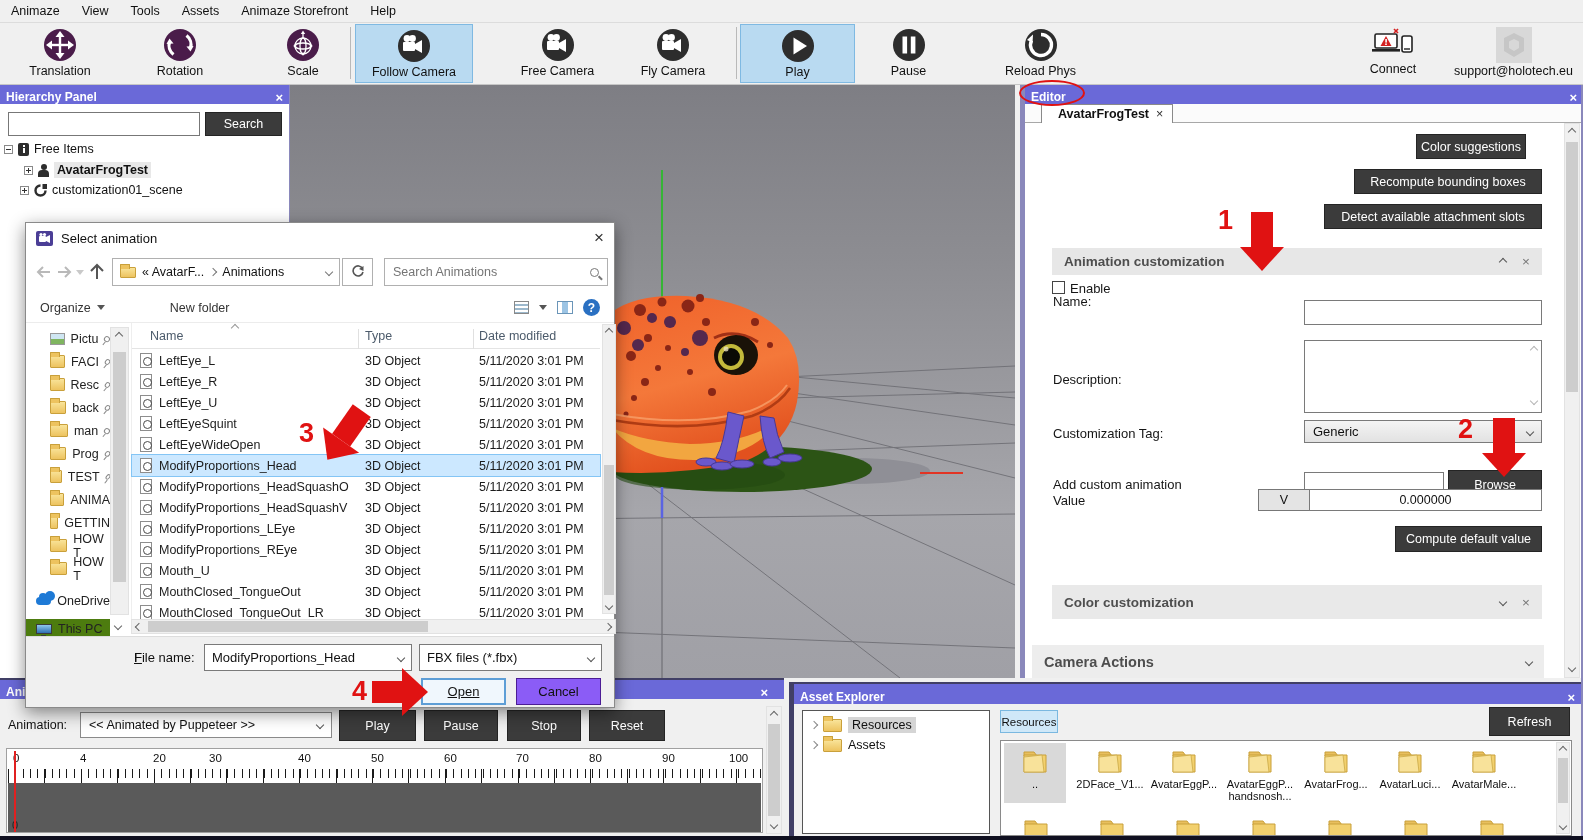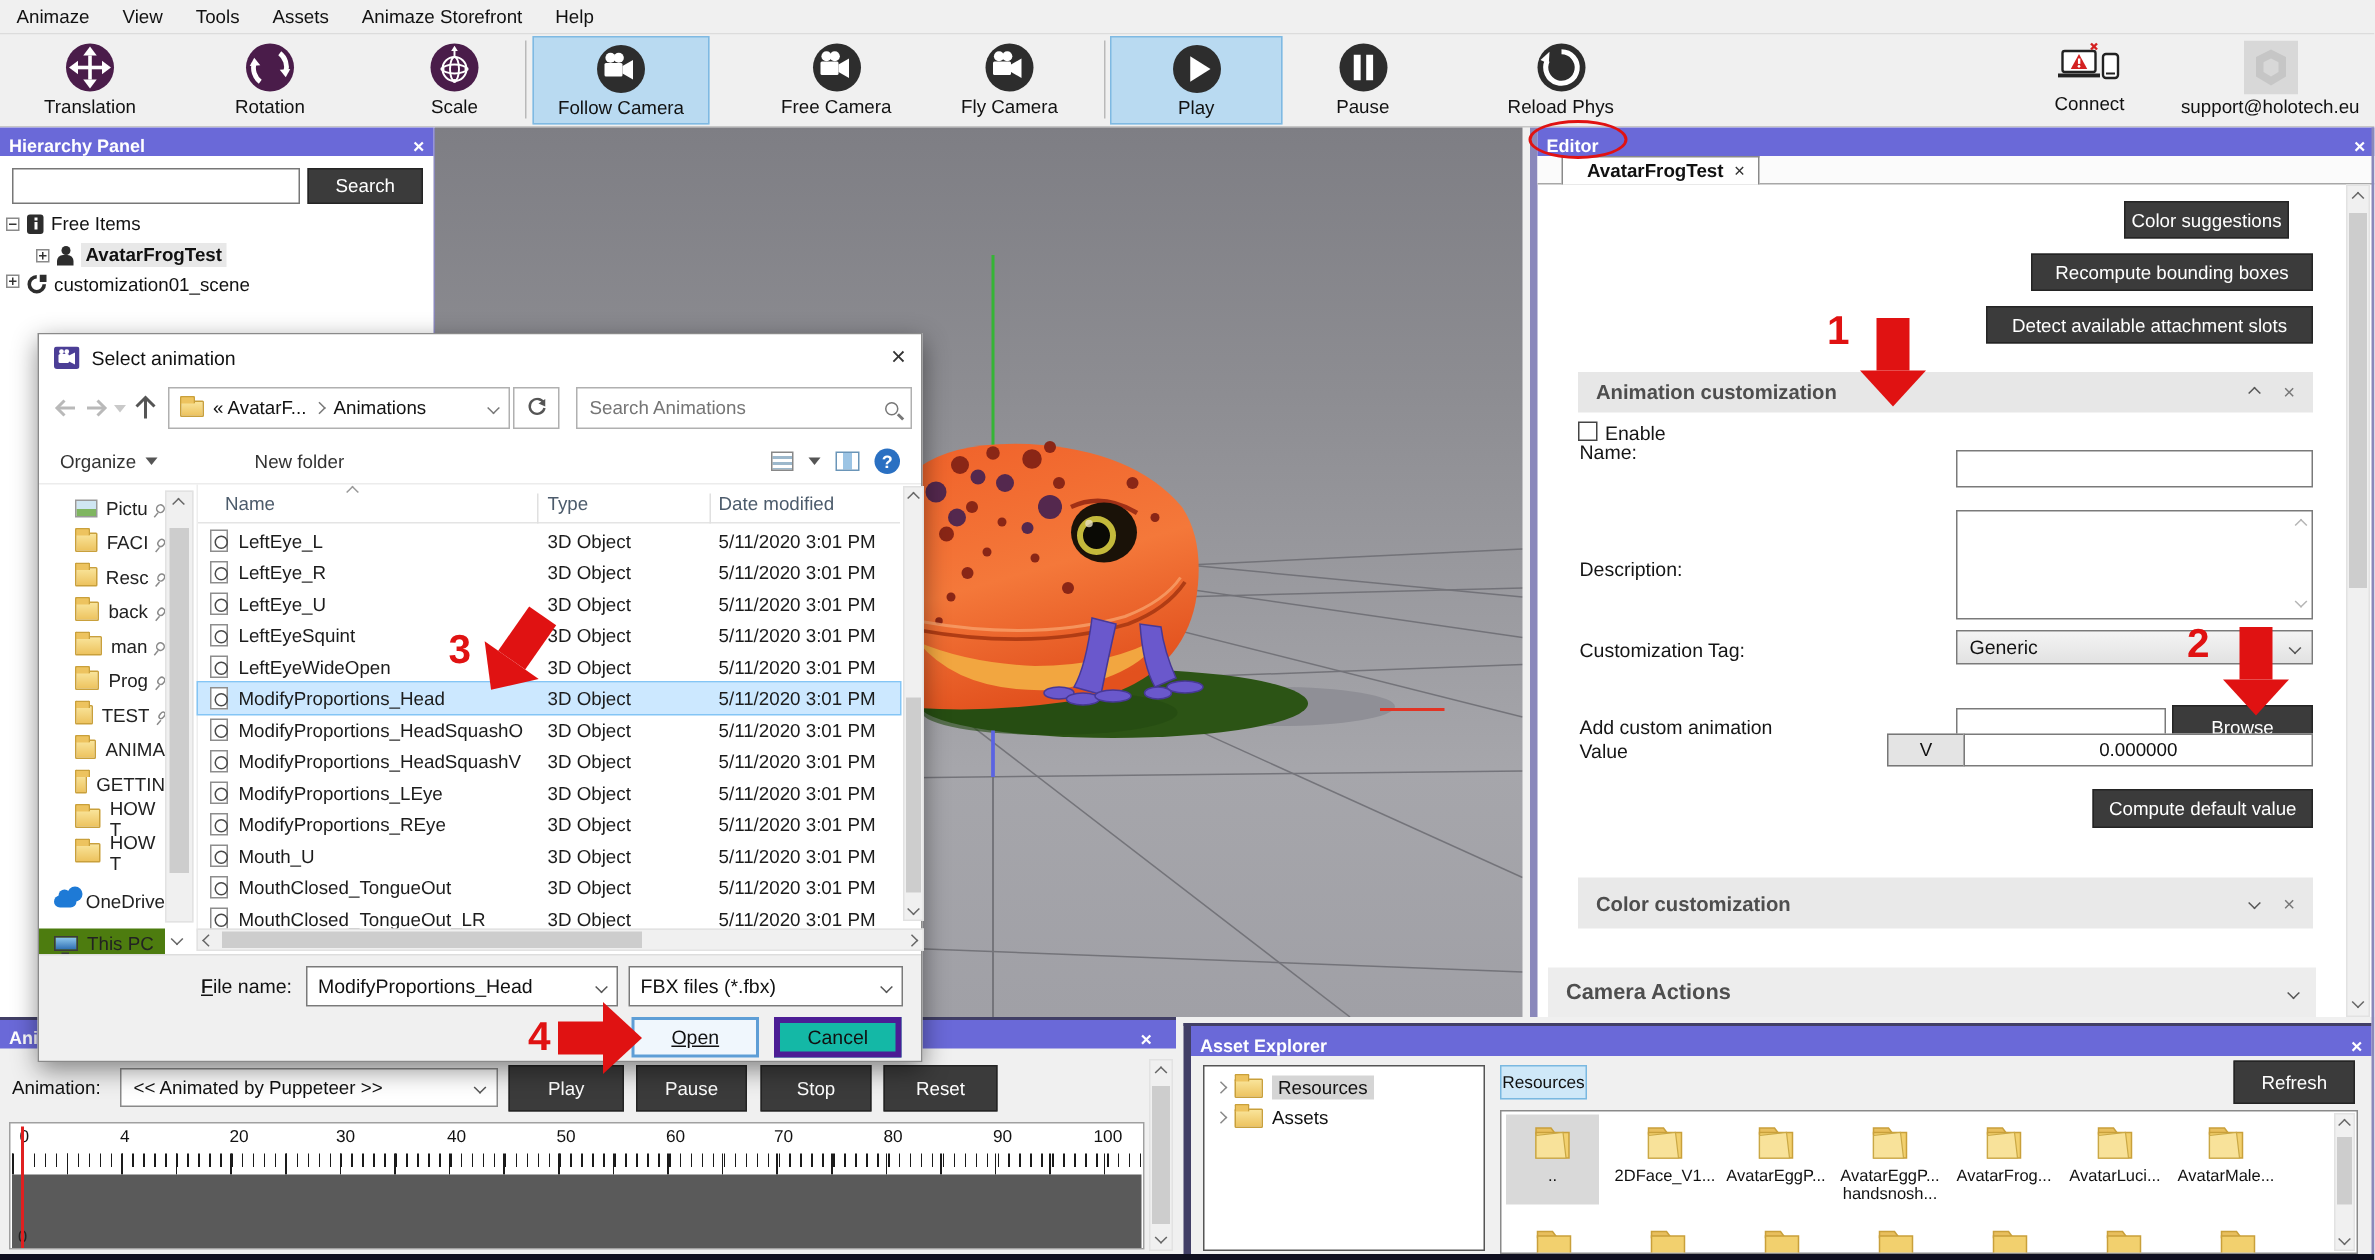--- a/index.html
+++ b/index.html
@@ -5,21 +5,21 @@
   *{margin:0;padding:0;box-sizing:border-box}
   html,body{width:1583px;height:840px;overflow:hidden}
   body{font-family:"Liberation Sans",sans-serif;background:#f0f0f0;position:relative;color:#111}
   .abs{position:absolute}
   
   .titlebar{position:absolute;left:0;top:0;right:0;height:19px;background:#6a69d8;color:#fff;
     font-size:12px;font-weight:bold;display:flex;align-items:flex-end;padding:0 6px;justify-content:space-between}
   .tclose{font-weight:bold;font-size:13px;color:#fff;cursor:default;line-height:1}
   .db{position:absolute;background:#3b3b3b;color:#fff;border:1px solid #242424;display:flex;
     align-items:center;justify-content:center;font-size:12.5px}
-  .winbtn{position:absolute;background:#14b8a6;border:4px solid #4c1d95;display:flex;align-items:center;justify-content:center;font-size:13px}
+  .winbtn{position:absolute;background:#8b5cf6;border:1px solid #4c1d95;display:flex;align-items:center;justify-content:center;font-size:13px}
   .chev{display:inline-block;width:6px;height:6px;border-right:1.4px solid #555;border-bottom:1.4px solid #555}
   .chev.down{transform:rotate(45deg)}
   .chev.up{transform:rotate(225deg)}
   .chev.right{transform:rotate(-45deg)}
   .chev.left{transform:rotate(135deg)}
   .sbar{position:absolute;background:#f0f0f0;border:1px solid #e2e2e2}
   .sthumb{position:absolute;background:#cdcdcd}
   .folder{position:relative;width:19px;height:13px;background:linear-gradient(#f9e49a,#edc35f);border:1px solid #c9a03b;border-radius:1px}
   .folder::before{content:"";position:absolute;top:-4px;left:-1px;width:8px;height:4px;background:#edc35f;border:1px solid #c9a03b;border-bottom:none;border-radius:1px 1px 0 0}
   .exp{position:relative;display:inline-block;width:9px;height:9px;border:1px solid #8a8a8a;background:#fff}
@@ -323,21 +323,21 @@
         <span style="font-size:12.5px">Free Items</span>
       </div>
       <div class="abs" style="left:20px;top:23px;display:flex;align-items:center;gap:5px">
         <span class="exp plus"></span>
         <span style="width:11px;height:13px;position:relative">
             <span style="position:absolute;left:2.5px;top:0;width:6px;height:6px;border-radius:50%;background:#2d2d2d"></span>
             <span style="position:absolute;left:0;top:6px;width:11px;height:7px;border-radius:4px 4px 0 0;background:#2d2d2d"></span>
           </span>
         <span style="font-size:12.5px;font-weight:bold;background:#e8e8e8;padding:1px 3px">AvatarFrogTest</span>
       </div>
-      <div class="abs" style="left:0;top:44px;display:flex;align-items:flex-start;gap:5px">
+      <div class="abs" style="left:16px;top:44px;display:flex;align-items:center;gap:5px">
         <span class="exp plus"></span>
         <svg width="13" height="13">
             <path d="M6.5,1.5 A5,5 0 1 0 11.5,6.5" stroke="#2d2d2d" stroke-width="2.4" fill="none"></path>
             <rect x="8.5" y="0" width="5" height="5" fill="#2d2d2d"></rect>
           </svg>
         <span style="font-size:12.5px">customization01_scene</span>
       </div>
     </div>
   </div>
 
@@ -438,21 +438,21 @@
     <div class="db" style="left:507px;top:30px;width:74px;height:31px">
         <span>Stop</span>
       </div>
     <div class="db" style="left:589px;top:30px;width:76px;height:31px">
         <span>Reset</span>
       </div>
     <div class="abs" style="left:6px;top:68px;width:757px;height:85px;background:#fff;border:1px solid #a0a0a0">
       <span class="tick" style="left:6px">0</span>
       <span class="tick" style="left:73px">4</span>
       <span class="tick" style="left:146px">20</span>
-      <span class="tick" style="left:217px">30</span>
+      <span class="tick" style="left:202px">30</span>
       <span class="tick" style="left:291px">40</span>
       <span class="tick" style="left:364px">50</span>
       <span class="tick" style="left:437px">60</span>
       <span class="tick" style="left:509px">70</span>
       <span class="tick" style="left:582px">80</span>
       <span class="tick" style="left:655px">90</span>
       <span class="tick" style="left:722px">100</span>
       <div class="abs" style="left:1px;top:20px;width:753px;height:9px;background:repeating-linear-gradient(90deg,#1a1a1a 0 1px,transparent 1px 7.3px)"></div>
       <div class="abs" style="left:1px;top:20px;width:753px;height:14px;background:repeating-linear-gradient(90deg,#1a1a1a 0 1px,transparent 1px 36.4px)"></div>
       <div class="abs" style="left:1px;top:34px;width:753px;height:49px;background:#5a5a5a">

